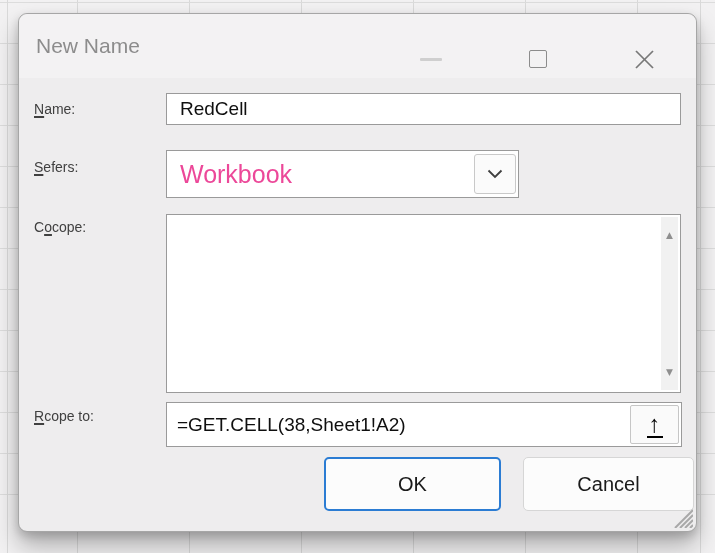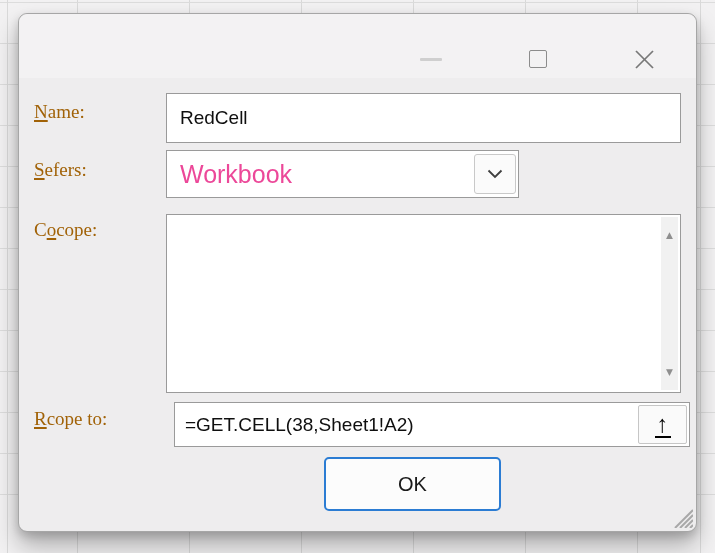--- a/index.html
+++ b/index.html
@@ -26,41 +26,41 @@
   
   .winbtn{position:absolute;top:30px;width:30px;height:30px;display:flex;
     align-items:center;justify-content:center;}
   .btn-min{left:397px;}
   .btn-max{left:504px;}
   .btn-close{left:610px;}
   .dash{width:22px;height:3px;background:#cfcfcf;border-radius:1px;}
   .maxsq{width:16px;height:16px;border:1.6px solid #8c8c8c;border-radius:2px;background:transparent;}
 
   
-  .lbl{position:absolute;left:15px;font-size:19px;color:#a16207;white-space:nowrap;font-family:Liberation Serif, serif;}
+  .lbl{position:absolute;left:15px;font-size:14px;color:#404040;white-space:nowrap;}
   .accel{text-decoration:underline;text-underline-offset:2px;text-decoration-thickness:1.5px;}
 
   
   .field{position:absolute;background:#fff;border:1px solid #9a9a9a;box-sizing:border-box;}
-  .name-input{left:147px;top:79px;width:515px;height:50px;font-size:19px;color:#0f0f0f;
+  .name-input{left:147px;top:79px;width:515px;height:32px;font-size:19px;color:#0f0f0f;
     padding:0 0 0 13px;outline:none;font-family:inherit;border-radius:0;}
 
   .combo{left:147px;top:136px;width:353px;height:48px;display:flex;align-items:center;}
   .combo-value{padding-left:13px;font-size:25px;color:#ec4899;}
   .combo-btn{position:absolute;right:2px;top:3px;bottom:3px;width:40px;background:#fbfbfb;
     border:1px solid #c9c9c9;border-radius:3px;display:flex;align-items:center;justify-content:center;}
 
   .comment-box{left:147px;top:200px;width:515px;height:179px;}
   .scrollbar{position:absolute;right:2px;top:2px;bottom:2px;width:17px;background:#f1f1f1;}
   .scroll-arrow{position:absolute;left:0;width:17px;text-align:center;font-size:9px;color:#8f8f8f;
     font-family:"DejaVu Sans",sans-serif;}
   .arrow-up{top:13px;}
   .arrow-down{bottom:13px;}
 
-  .refers-group{left:155px;top:388px;width:516px;height:45px;}
+  .refers-group{left:147px;top:388px;width:516px;height:45px;}
   .refers-value{position:absolute;left:10px;top:0;height:44px;display:flex;align-items:center;
     font-size:19px;color:#0f0f0f;white-space:nowrap;}
   .collapse-btn{position:absolute;right:2px;top:2px;bottom:2px;width:47px;background:#fafafa;
     border:1px solid #c6c6c6;border-radius:2px;display:flex;align-items:center;justify-content:center;}
   .collapse-glyph{font-size:24px;font-weight:bold;color:#000;line-height:1;
     border-bottom:2.5px solid #000;padding:0 2px 0 2px;}
 
   
   .pushbtn{position:absolute;top:443px;height:54px;display:flex;align-items:center;justify-content:center;
     font-size:20px;color:#1a1a1a;background:#fcfcfc;box-sizing:border-box;border-radius:5px;margin-left:15px;}
@@ -73,20 +73,21 @@
 <body>
 
 <div class="backdrop">
   <div class="vline" style="left:7px"></div>
   <div class="vline" style="left:700px"></div>
 </div>
 
 <div class="dialog">
 
   <div class="titlebar">
+    <div class="title">New Name</div>
     <div class="winbtn btn-min">
       <div class="dash"></div>
     </div>
     <div class="winbtn btn-max">
       <div class="maxsq"></div>
     </div>
     <div class="winbtn btn-close">
       <svg width="21" height="21" viewBox="0 0 21 21">
         <line x1="2" y1="2" x2="19" y2="19" stroke="#787878" stroke-width="1.7"></line>
         <line x1="19" y1="2" x2="2" y2="19" stroke="#787878" stroke-width="1.7"></line>
@@ -120,20 +121,23 @@
   <div class="field refers-group">
     <span class="refers-value">=GET.CELL(38,Sheet1!A2)</span>
     <div class="collapse-btn">
       <span class="collapse-glyph">↑</span>
     </div>
   </div>
 
   <div class="pushbtn ok-btn">
     <span>OK</span>
   </div>
+  <div class="pushbtn cancel-btn">
+    <span>Cancel</span>
+  </div>
 
   <svg class="grip" width="26" height="26" viewBox="0 0 26 26">
     <line x1="8" y1="26" x2="26" y2="8" stroke="#a8a8a8" stroke-width="2"></line>
     <line x1="13" y1="26" x2="26" y2="13" stroke="#a8a8a8" stroke-width="2"></line>
     <line x1="18" y1="26" x2="26" y2="18" stroke="#a8a8a8" stroke-width="2"></line>
     <line x1="23" y1="26" x2="26" y2="23" stroke="#a8a8a8" stroke-width="2"></line>
   </svg>
 </div>
 
 </body></html>

